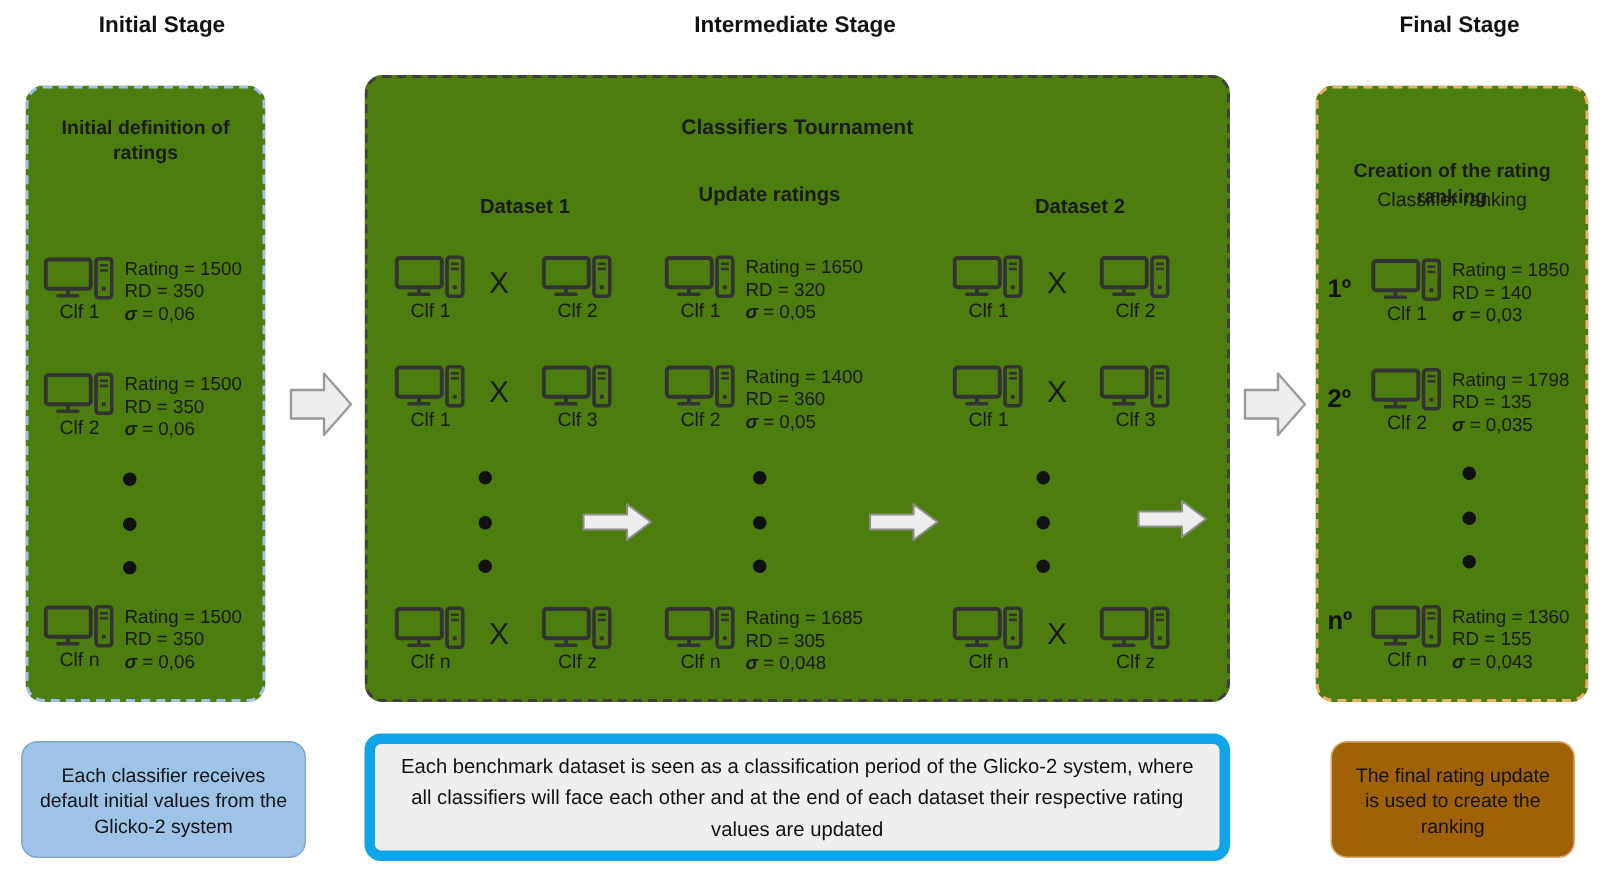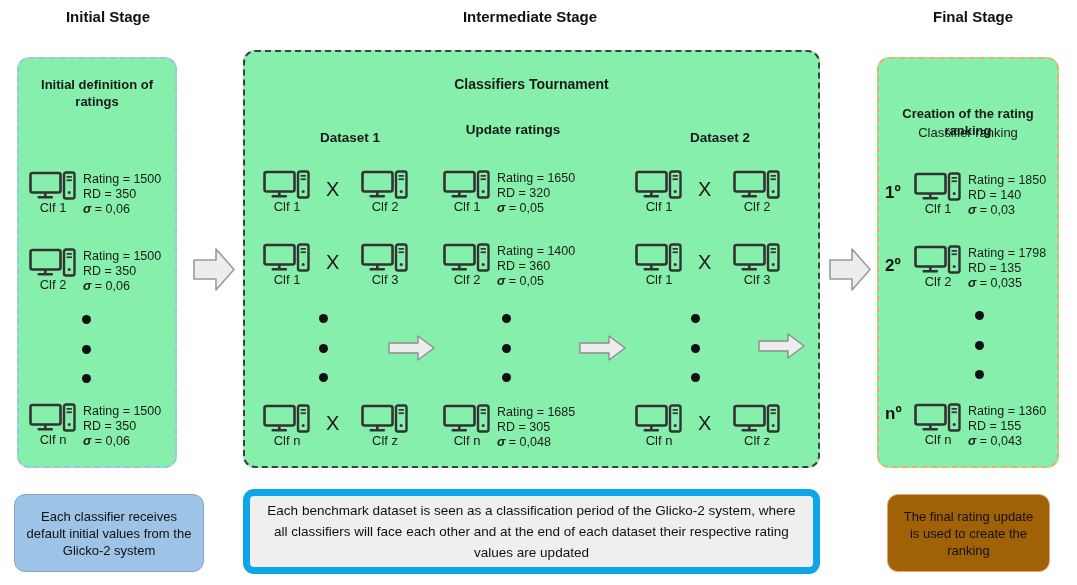--- a/index.html
+++ b/index.html
@@ -24,21 +24,21 @@
   }
   #title-initial  { left: 8px;   top: 8px;  width: 200px; }
   #title-intermed { left: 330px; top: 8px;  width: 400px; }
   #title-final    { left: 878px; top: 8px;  width: 190px; }
 
   
   .panel {
     position: absolute;
     border-radius: 12px;
     box-sizing: border-box;
-    background: #86efac;
+    background: #4d7c0f;
   }
   #panel-initial {
     left: 17px; top: 57px; width: 160px; height: 411px;
     border: 2px dashed #9fc0e8;
   }
   #panel-intermediate {
     left: 243px; top: 50px; width: 577px; height: 418px;
     border: 2px dashed #3f3f3f;
   }
   #panel-final {

